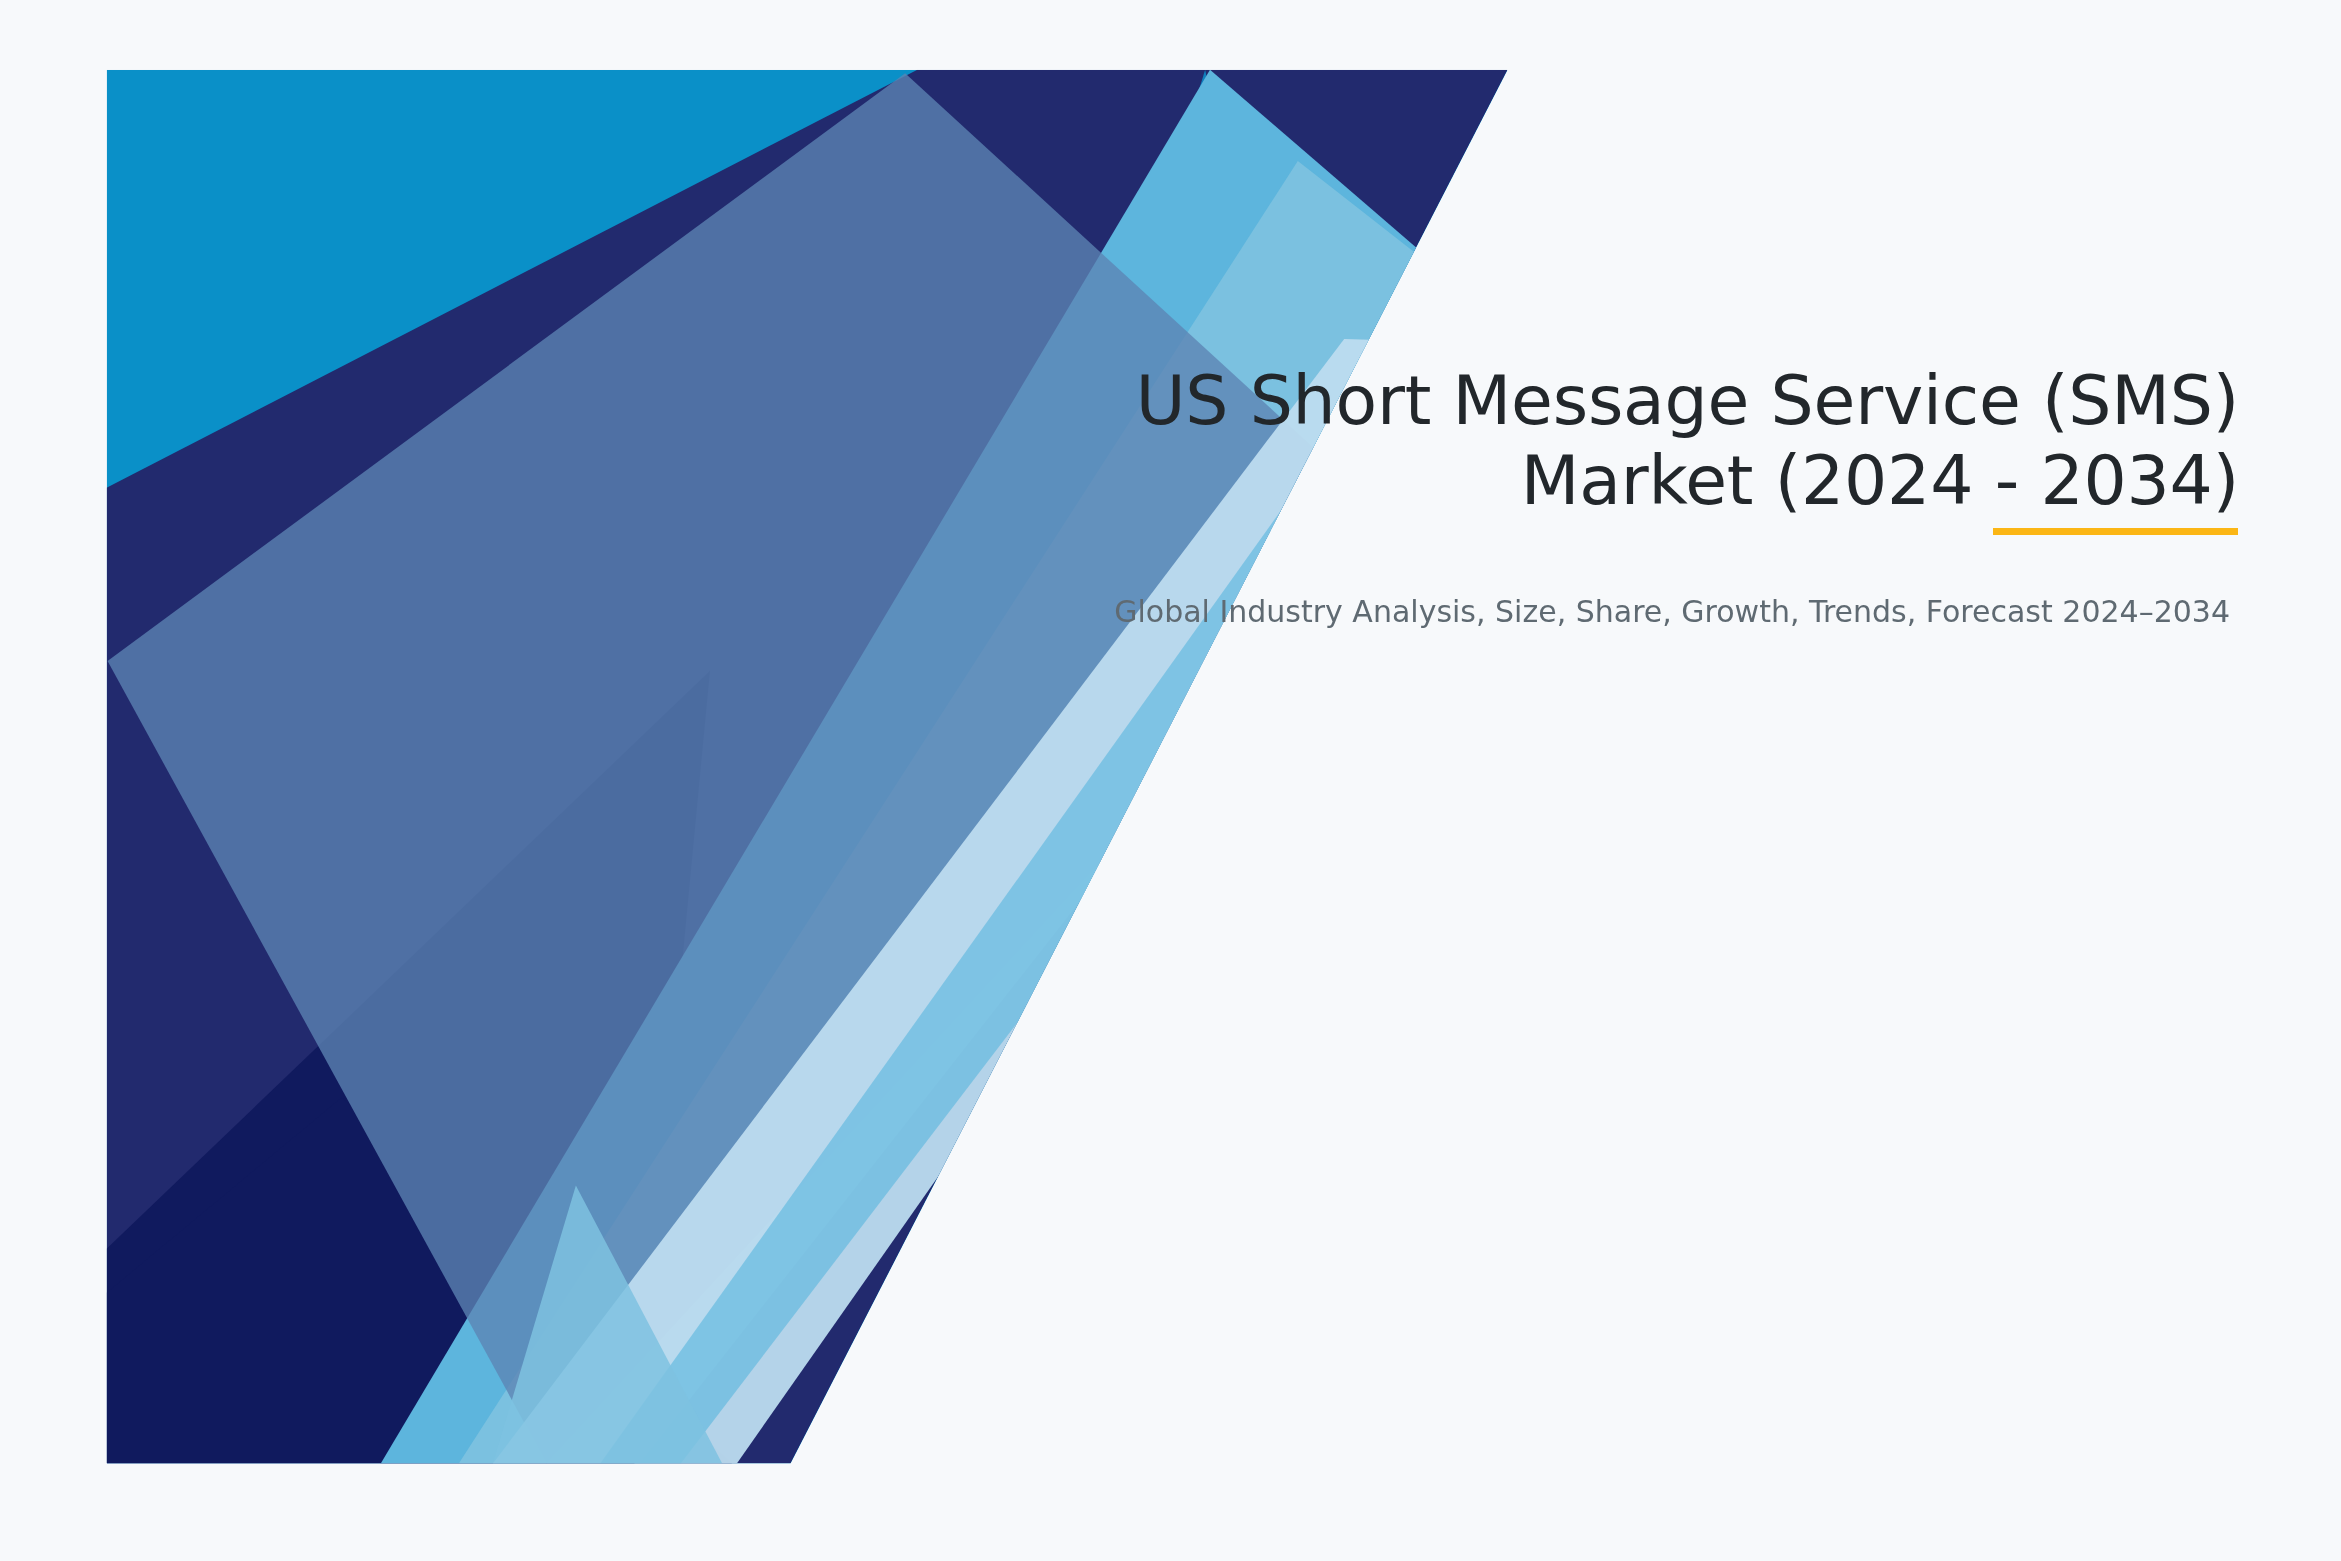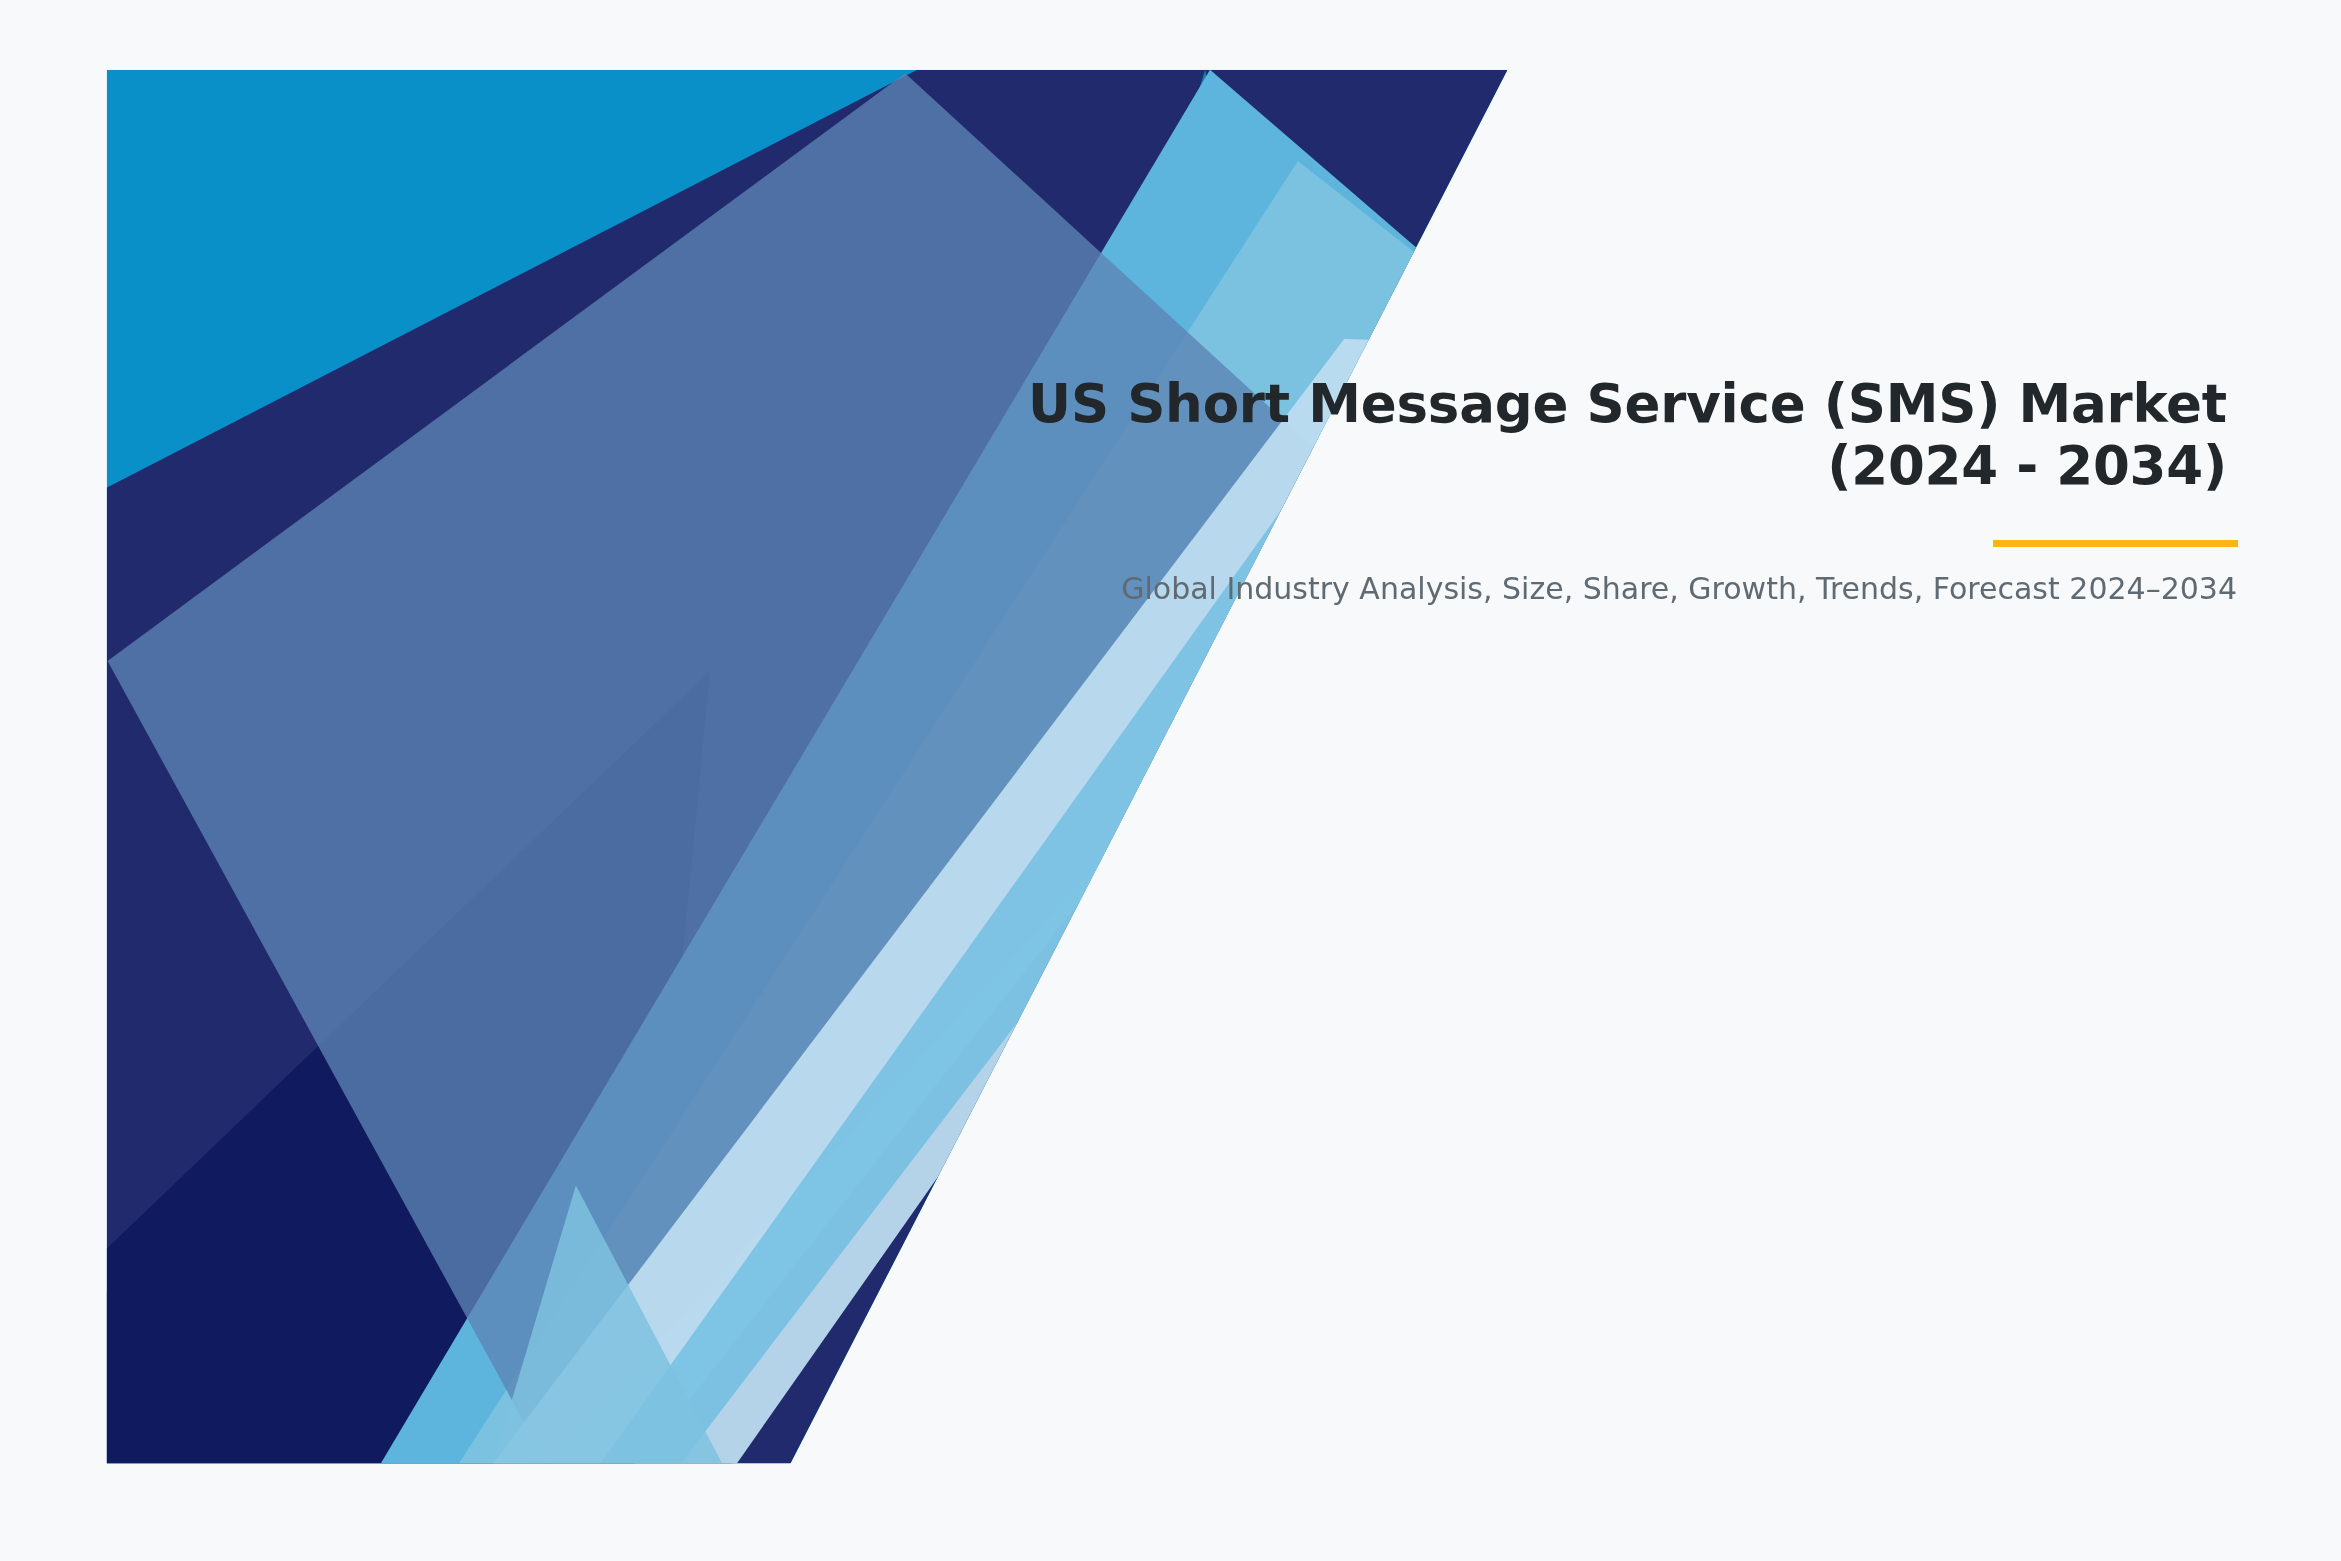--- a/index.html
+++ b/index.html
@@ -39,42 +39,42 @@
     text-align: right;
   }
 
   #title-wrap {
     position: relative;
     display: block;
   }
 
   #page-title {
     position: relative;
-    margin: 12px;
-    font-size: 53px;
+    margin: 0;
+    font-size: 68px;
     line-height: 1.17;
-    font-weight: 700;
+    font-weight: 400;
     letter-spacing: -0.2px;
     color: #22272b;
     text-align: right;
     z-index: 3;
   }
 
   #title-accent-underline {
     position: absolute;
     left: 1066px;
     top: 167px;
     width: 245px;
     height: 7.3px;
     background: #fbb615;
     z-index: 2;
   }
 
   #page-subtitle {
-    margin: 72px 2px 0 0;
+    margin: 72px 9px 0 0;
     font-size: 30px;
     line-height: 1.31;
     font-weight: 400;
     color: #5f6a72;
     text-align: right;
   }
 </style>
 </head>
 <body>
 

